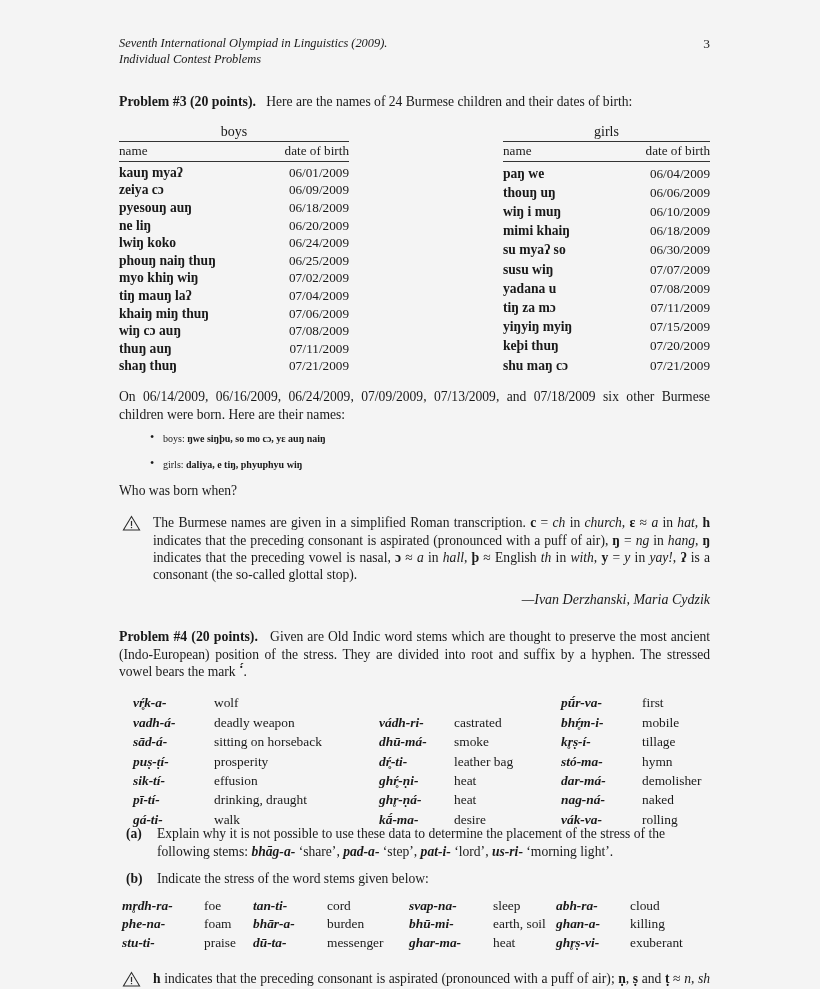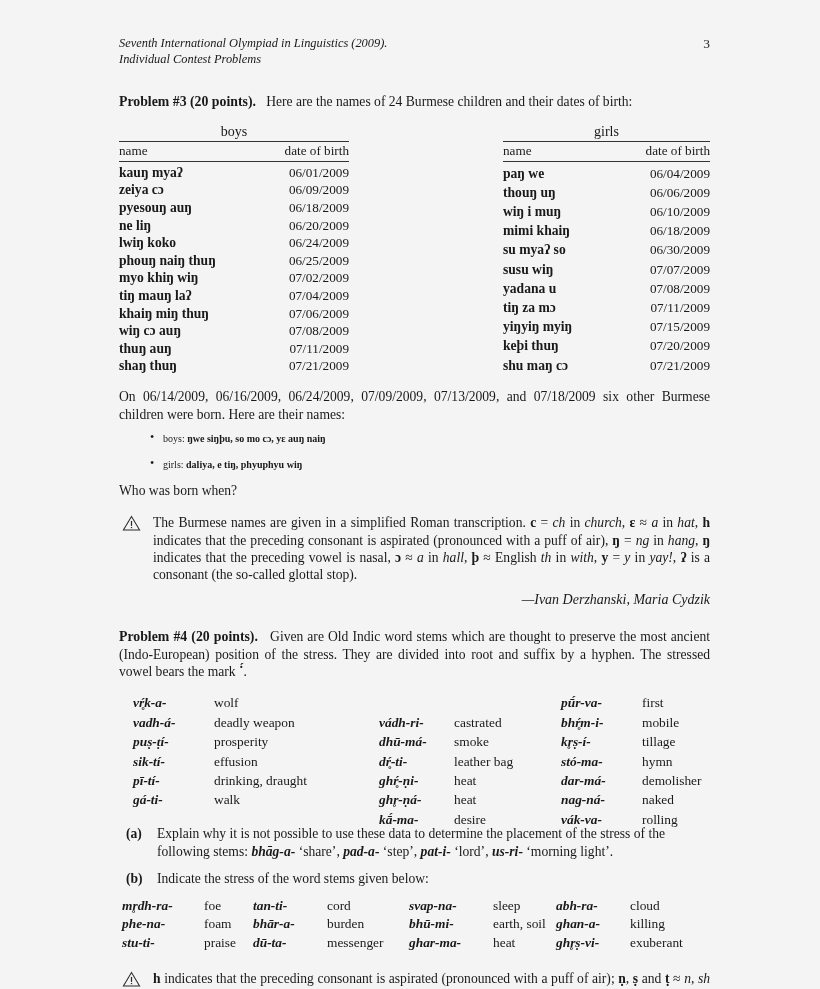--- a/index.html
+++ b/index.html
@@ -375,20 +375,24 @@
         <tbody>
             <tr>
               <td class="w">vŕ̥k-a-</td>
               <td>wolf</td>
             </tr>
         <tr>
               <td class="w">vadh-á-</td>
               <td>deadly weapon</td>
             </tr>
         <tr>
+              <td class="w">sād-á-</td>
+              <td>sitting on horseback</td>
+            </tr>
+        <tr>
               <td class="w">puṣ-ṭí-</td>
               <td>prosperity</td>
             </tr>
         <tr>
               <td class="w">sik-tí-</td>
               <td>effusion</td>
             </tr>
         <tr>
               <td class="w">pī-tí-</td>
               <td>drinking, draught</td>

